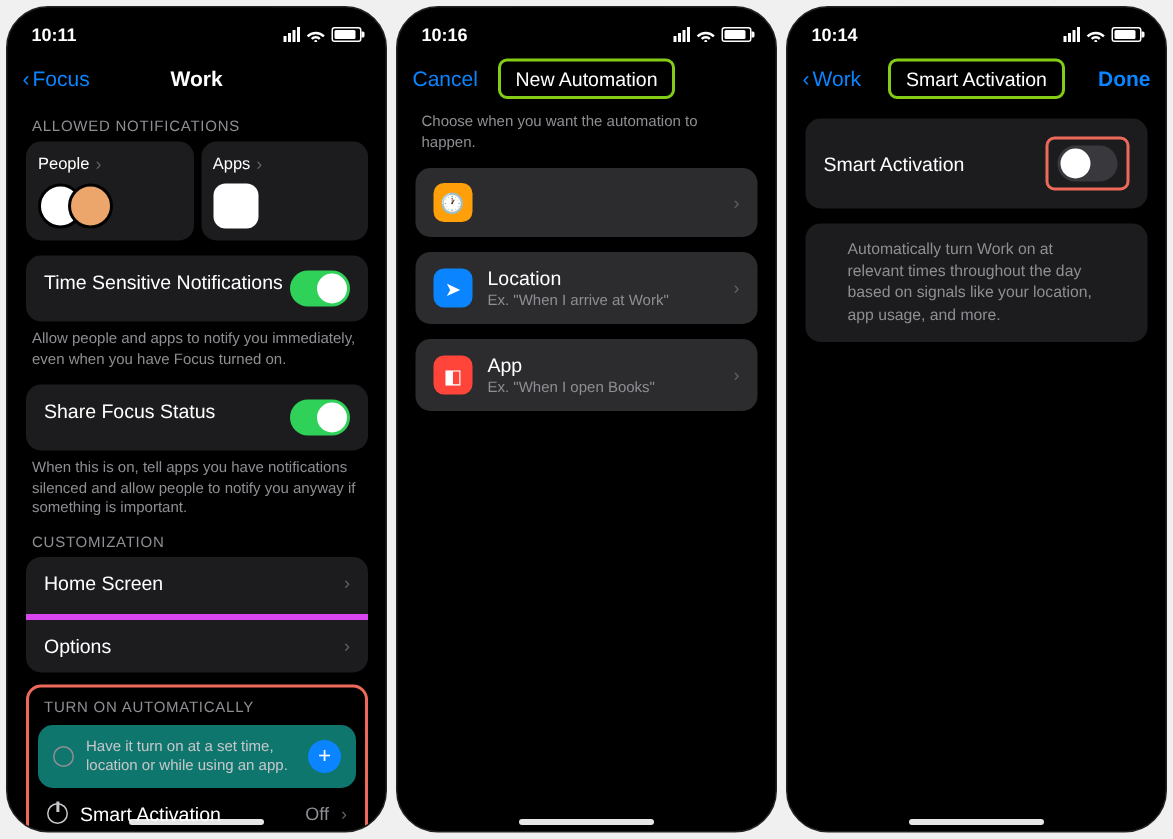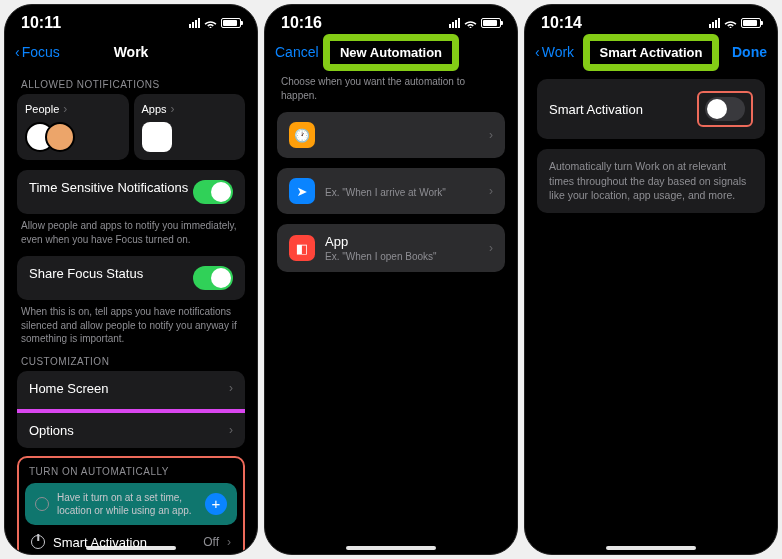--- a/index.html
+++ b/index.html
@@ -1,19 +1,19 @@
 <!DOCTYPE html>
 <html><head>
 <meta charset="utf-8">
 <style>
   *{box-sizing:border-box;margin:0;padding:0;font-family:-apple-system,Helvetica,Arial,sans-serif;-webkit-font-smoothing:antialiased}
   body{background:#f0f0f0;width:782px;height:559px;overflow:hidden;display:flex;gap:6px;padding:4px}
   .phone{flex:1;background:#000;border-radius:28px;position:relative;overflow:hidden;color:#fff;display:flex;flex-direction:column;border:1px solid #222}
   .notch{position:absolute;top:0;left:50%;transform:translateX(-50%);width:100px;height:20px;background:#000;border-radius:0 0 14px 14px;z-index:10}
-  .status{display:flex;justify-content:space-between;align-items:center;padding:6px 16px 0;height:30px;font-size:16px;font-weight:600}
+  .status{display:flex;justify-content:space-between;align-items:center;padding:6px 16px 0;height:30px;font-size:12px;font-weight:600}
   .status .r{display:flex;gap:4px;align-items:center}
   .bars{display:inline-flex;align-items:flex-end;gap:1px}.bars i{width:2px;background:#fff;display:block}.bars i:nth-child(1){height:4px}.bars i:nth-child(2){height:6px}.bars i:nth-child(3){height:8px}.bars i:nth-child(4){height:10px}
   .wifi{width:13px;height:10px;position:relative}
   .batt{width:20px;height:10px;border:1px solid #fff;border-radius:2px;position:relative}.batt::after{content:"";position:absolute;right:-3px;top:2px;width:2px;height:4px;background:#fff;border-radius:0 1px 1px 0}.batt i{position:absolute;left:1px;top:1px;bottom:1px;width:14px;background:#fff;border-radius:1px}
   .nav{display:flex;align-items:center;justify-content:space-between;padding:4px 10px;height:34px;position:relative}
   .nav .back{color:#0a84ff;font-size:14px;display:flex;align-items:center;gap:2px}
   .nav .title{position:absolute;left:0;right:0;text-align:center;font-size:14px;font-weight:600;pointer-events:none}
   .nav .done{color:#0a84ff;font-size:14px;font-weight:600}
   .scroll{flex:1;overflow-y:auto;padding:0 12px 10px}
   .scroll::-webkit-scrollbar{width:0}
@@ -33,21 +33,21 @@
   .av{width:30px;height:30px;border-radius:50%;border:2px solid #000}
   .av1{background:#fff}.av2{background:#eca56a;margin-left:-10px}
   .app{width:30px;height:30px;border-radius:8px;background:#fff;display:flex;align-items:center;justify-content:center;font-size:12px}
   .hi{border:2px solid #ed6a5a;border-radius:10px;padding:6px;margin-top:8px}
   .auto-box{background:#0f766e;border-radius:10px;padding:8px 10px;display:flex;align-items:center;gap:8px}
   .auto-box .txt{flex:1;font-size:10px;color:#c7c7cc;line-height:1.3}
   .plus{width:22px;height:22px;border-radius:50%;background:#0a84ff;display:flex;align-items:center;justify-content:center;color:#fff;font-size:15px;font-weight:300}
   .sa-row{display:flex;align-items:center;padding:10px 6px;font-size:13px;gap:8px}
   .sa-row .val{margin-left:auto;color:#8e8e93;font-size:12px}
   .home-ind{position:absolute;bottom:4px;left:50%;transform:translateX(-50%);width:90px;height:4px;background:#fff;border-radius:3px;opacity:.9}
-  .nav-pill{display:inline-block;border:7px solid #84cc16;border-radius:6px;padding:4px 10px;font-size:13px;font-weight:700}
+  .nav-pill{display:inline-block;border:2px solid #84cc16;border-radius:6px;padding:4px 10px;font-size:13px;font-weight:400}
   .nav-pill.dark{background:#000;color:#fff}
   .opt{background:#2c2c2e;border-radius:10px;padding:10px 12px;display:flex;align-items:center;gap:10px;margin-top:10px}
   .opt .ic{width:26px;height:26px;border-radius:7px;display:flex;align-items:center;justify-content:center;font-size:13px}
   .opt .lbl{font-size:13px;font-weight:500}
   .opt .sub{font-size:10px;color:#8e8e93;margin-top:2px}
   .opt .chev{margin-left:auto}
   .pwr{width:14px;height:14px;border:1.5px solid #c7c7cc;border-radius:50%;position:relative;display:inline-block}.pwr::after{content:"";position:absolute;top:-2px;left:50%;transform:translateX(-50%);width:1.5px;height:7px;background:#c7c7cc}
   .cln{width:14px;height:14px;border:1.5px solid #8e8e93;border-radius:50%;position:relative;display:inline-block}
   .hi-t{border:2px solid #ed6a5a;border-radius:6px;padding:4px 6px;display:inline-flex}
   .p3-group{background:#1c1c1e;border-radius:10px;margin-top:10px}
@@ -179,20 +179,21 @@
   </div>
   <div class="scroll">
     <div class="desc" style="margin-top:6px">Choose when you want the automation to happen.</div>
     <div class="opt">
       <span class="ic" style="background:#ff9f0a">🕐</span>
       <span class="chev">›</span>
     </div>
     <div class="opt">
       <span class="ic" style="background:#0a84ff">➤</span>
       <div>
+          <div class="lbl">Location</div>
           <div class="sub">Ex. "When I arrive at Work"</div>
         </div>
       <span class="chev">›</span>
     </div>
     <div class="opt">
       <span class="ic" style="background:#ff453a">◧</span>
       <div>
           <div class="lbl">App</div>
           <div class="sub">Ex. "When I open Books"</div>
         </div>
@@ -230,18 +231,18 @@
     <div class="p3-group">
       <div class="p3-row">
         <span>Smart Activation</span>
         <span class="hi-t">
             <span class="toggle off">
               <i></i>
             </span>
           </span>
       </div>
     </div>
-    <div class="p3-group" style="padding:10px 12px">
+    <div class="p3-group" style="padding:10px 28px">
       <div style="font-size:10.5px;color:#8e8e93;line-height:1.4">Automatically turn Work on at relevant times throughout the day based on signals like your location, app usage, and more.</div>
     </div>
   </div>
   <div class="home-ind"></div>
 </div>
 
 </body></html>

